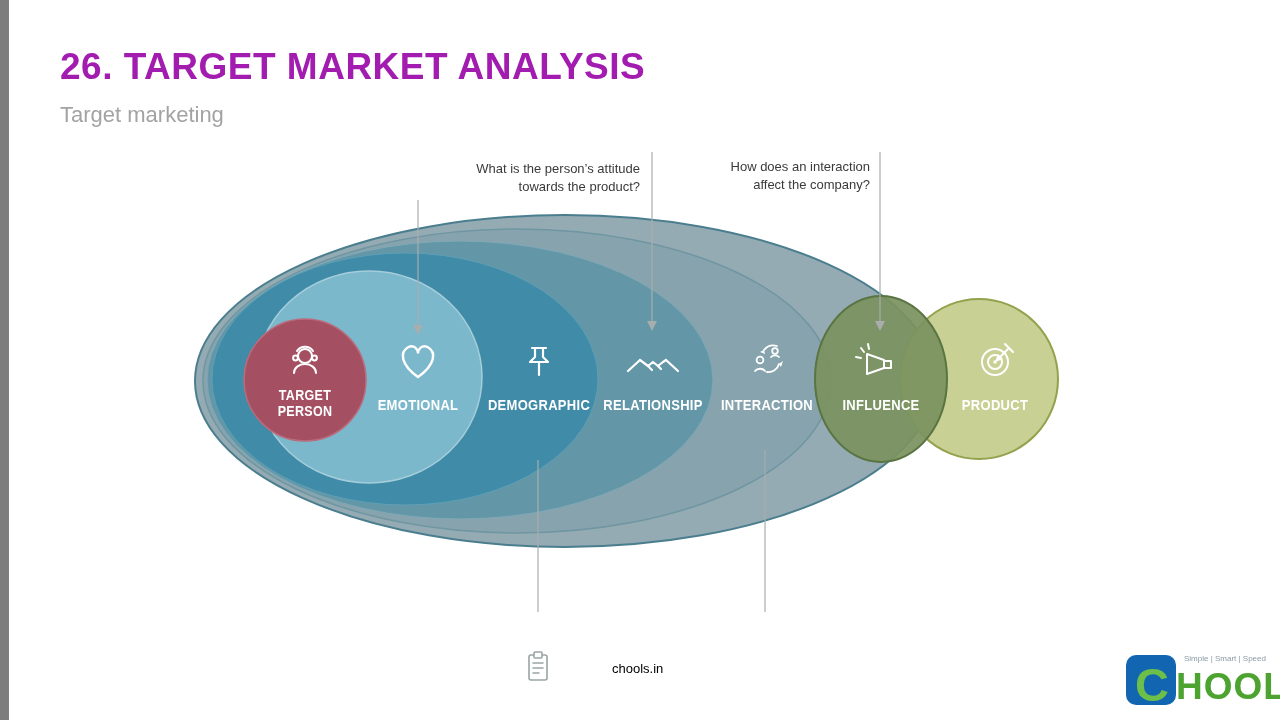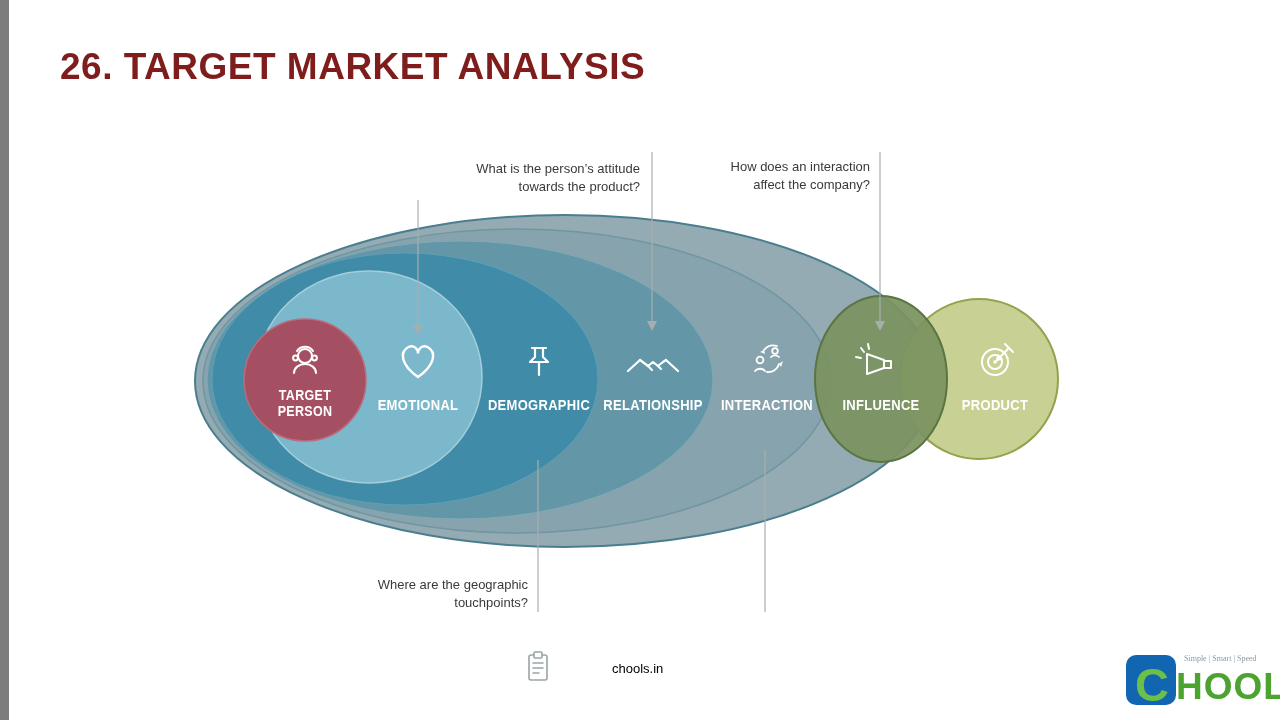--- a/index.html
+++ b/index.html
@@ -1,41 +1,42 @@
 <!DOCTYPE html>
 <html><head>
 <meta charset="utf-8">
 <style>
   html,body{margin:0;padding:0;background:#e9e9e9;}
   .slide{position:relative;width:1280px;height:720px;background:#ffffff;overflow:hidden;
          font-family:"Liberation Sans",sans-serif;margin:0 auto;}
   .left-bar{position:absolute;left:0;top:0;width:9px;height:720px;background:#7d7d7d;}
-  .title{position:absolute;left:60px;top:46px;font-size:37px;font-weight:800;color:#7f1d1d;letter-spacing:.5px;}
+  .title{position:absolute;left:60px;top:46px;font-size:37px;font-weight:800;color:#a21caf;letter-spacing:.5px;}
   .subtitle{position:absolute;left:60px;top:102px;font-size:22px;color:#a3a3a3;}
   .diagram-svg{position:absolute;left:0;top:0;}
   .ring-label{position:absolute;transform:translateX(-50%) scaleY(1.12);color:#ffffff;font-weight:bold;
               font-size:13px;letter-spacing:.3px;text-align:center;white-space:nowrap;}
   .ring-label.wrap{white-space:normal;width:80px;line-height:1.18;font-size:12.5px;}
   .callout{position:absolute;color:#3a3a3a;font-size:13px;line-height:1.35;text-align:right;}
   .footer-site{position:absolute;left:612px;top:649px;font-size:13px;color:#000000;margin-top:12px;}
   .logo{position:absolute;left:1126px;top:646px;width:150px;height:68px;}
   .logo-sq{position:absolute;left:0;top:9px;width:50px;height:50px;background:#1266b1;border-radius:10px;}
   .logo-c{position:absolute;left:9px;top:6px;font-size:47px;font-weight:800;color:#6cc04a;line-height:1;}
   .logo-word{position:absolute;left:50px;top:22px;font-size:37px;font-weight:800;color:#4ca32f;
              letter-spacing:1px;line-height:1;}
-  .logo-tagline{position:absolute;left:58px;top:8px;font-size:8px;color:#8a9aa5;white-space:nowrap;font-family:Liberation Serif, serif;}
+  .logo-tagline{position:absolute;left:58px;top:8px;font-size:8px;color:#8a9aa5;white-space:nowrap;}
 </style>
 </head>
 <body>
 
 <div class="slide">
 
   <div class="left-bar"></div>
 
   <div class="title">26. TARGET MARKET ANALYSIS</div>
+  <div class="subtitle">Target marketing</div>
 
   <svg class="diagram-svg" width="1280" height="720" viewBox="0 0 1280 720">
 
     <ellipse cx="565" cy="381" rx="370" ry="166" fill="#94abb3" stroke="#4a7e8e" stroke-width="2"></ellipse>
     <ellipse cx="517" cy="381" rx="314" ry="152" fill="#87a4ae" stroke="#6f96a2" stroke-width="1.5"></ellipse>
     <ellipse cx="460" cy="380" rx="253" ry="139" fill="#6397a8" stroke="#7fa9b5" stroke-width="1"></ellipse>
     <ellipse cx="405" cy="379" rx="193" ry="126" fill="#3f8ba8" stroke="#5f9fb5" stroke-width="1"></ellipse>
     <ellipse cx="369" cy="377" rx="113" ry="106" fill="#7cb8cc" stroke="#a5cdda" stroke-width="1.5"></ellipse>
     <circle cx="305" cy="380" r="61" fill="#a54f62" stroke="#b96c7c" stroke-width="1.5"></circle>
     <ellipse cx="979" cy="379" rx="79" ry="80" fill="#c8d094" stroke="#93a24d" stroke-width="2"></ellipse>
@@ -118,21 +119,20 @@
   <div class="ring-label wrap" style="left:305px;top:389px;">TARGET PERSON</div>
   <div class="ring-label" style="left:418px;top:397px;">EMOTIONAL</div>
   <div class="ring-label" style="left:539px;top:397px;">DEMOGRAPHIC</div>
   <div class="ring-label" style="left:653px;top:397px;">RELATIONSHIP</div>
   <div class="ring-label" style="left:767px;top:397px;">INTERACTION</div>
   <div class="ring-label" style="left:881px;top:397px;">INFLUENCE</div>
   <div class="ring-label" style="left:995px;top:397px;">PRODUCT</div>
 
   <div class="callout" style="left:455px;top:160px;width:185px;">What is the person’s attitude towards the product?</div>
   <div class="callout" style="left:708px;top:158px;width:162px;">How does an interaction affect the company?</div>
-  <div class="callout" style="left:356px;top:576px;width:172px;">Where are the geographic touchpoints?</div>
 
   <div class="footer-site">chools.in</div>
 
   <div class="logo">
     <div class="logo-sq">
       <span class="logo-c">C</span>
     </div>
     <span class="logo-word">HOOLS</span>
     <div class="logo-tagline">Simple | Smart | Speed</div>
   </div>

